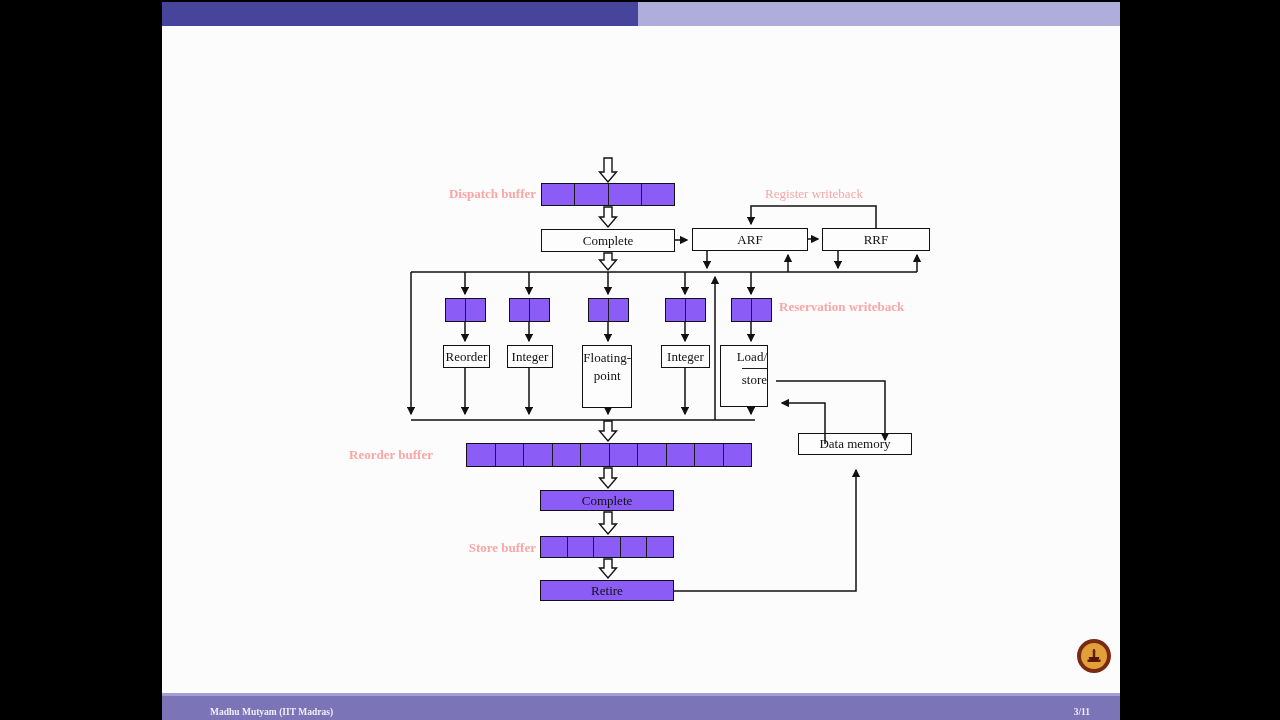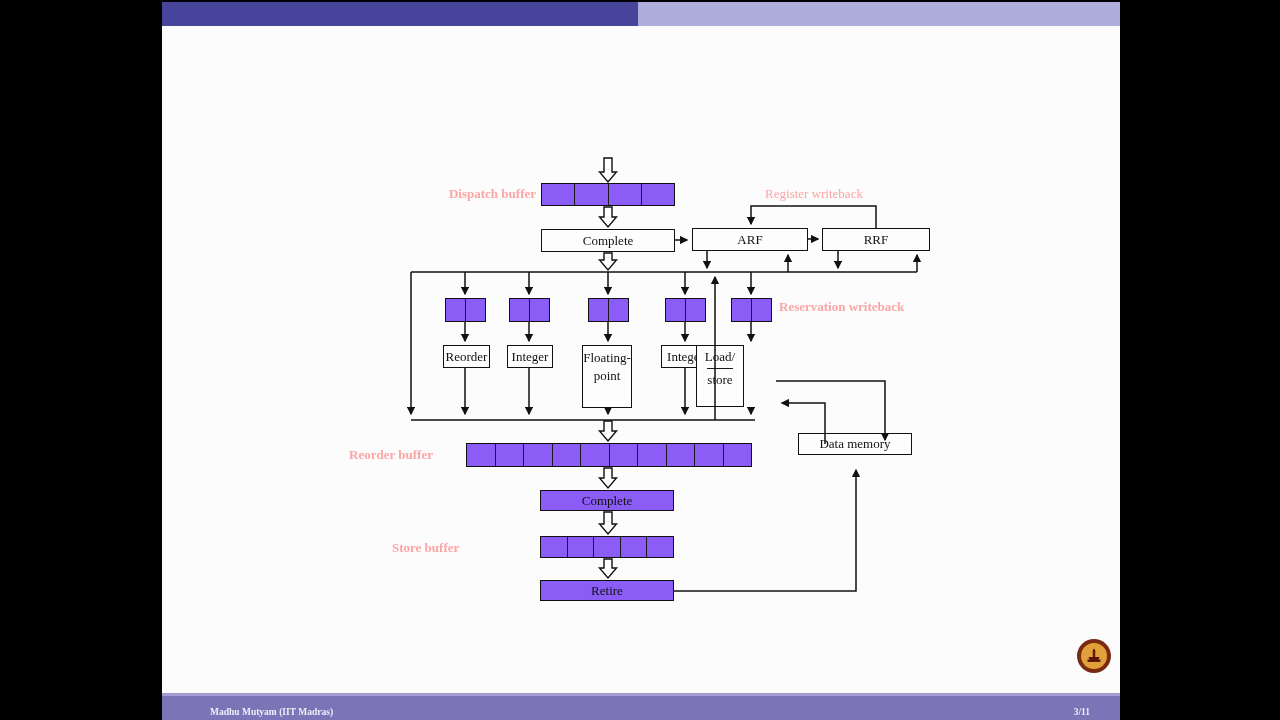--- a/index.html
+++ b/index.html
@@ -34,21 +34,21 @@
               display:flex; align-items:center; justify-content:center; }
 
   
   .box { position:absolute; border:1.4px solid #111; background:#fdfdfd; color:#111;
          font-size:13px; display:flex; align-items:center; justify-content:center;
          white-space:nowrap; }
   .gray { background:#8b5cf6; }
   .cells { padding:0; }
   .cells i { flex:1; height:100%; border-right:1.3px solid #1a1a1a; }
   .cells i:last-child { border-right:none; }
-  .stack { flex-direction:column; align-items:center; justify-content:flex-start; }
+  .stack { flex-direction:column; align-items:flex-end; justify-content:flex-start; }
   .stack .row { display:flex; align-items:center; justify-content:center;
                 border-top:1.3px solid #1a1a1a; }
   .stack .row:first-child { border-top:none; }
 
   .lbl { position:absolute; font-size:13px; font-weight:bold; color:#fca5a5;
          white-space:nowrap; }
   .lbl.norm { font-weight:normal; }
 
   svg.wires { position:absolute; left:0; top:0; pointer-events:none; }
 </style>
@@ -60,21 +60,21 @@
 
   <div class="band">
     <div class="dark"></div>
     <div class="light"></div>
   </div>
 
   <div class="lbl" style="left:405px;top:186px;width:131px;text-align:right">Dispatch buffer</div>
   <div class="lbl norm" style="left:748px;top:186px;width:132px;text-align:center">Register writeback</div>
   <div class="lbl" style="left:779px;top:299px">Reservation writeback</div>
   <div class="lbl" style="left:330px;top:447px;width:122px;text-align:center">Reorder buffer</div>
-  <div class="lbl" style="left:392px;top:540px;width:128px;text-align:left">Store buffer</div>
+  <div class="lbl" style="left:408px;top:540px;width:128px;text-align:right">Store buffer</div>
 
   <div class="box gray cells" style="left:541px;top:183px;width:134px;height:23px">
       <i></i>
       <i></i>
       <i></i>
       <i></i>
     </div>
 
   <div class="box" style="left:541px;top:229px;width:134px;height:23px">
     <span>Complete</span>
@@ -119,21 +119,21 @@
       <span>Floating-</span>
       <span>point</span>
     </div>
     <div class="row" style="flex:1"></div>
   </div>
 
   <div class="box" style="left:661px;top:345px;width:49px;height:23px">
     <span>Integer</span>
     </div>
 
-  <div class="box stack" style="left:696px;top:345px;width:48px;height:62px">
+  <div class="box stack" style="left:720px;top:345px;width:48px;height:62px">
     <div class="row" style="height:22px">
         <span>Load/</span>
       </div>
     <div class="row" style="height:22px">
         <span>store</span>
       </div>
     <div class="row" style="flex:1"></div>
   </div>
 
   <div class="box gray cells" style="left:466px;top:443px;width:286px;height:24px">

